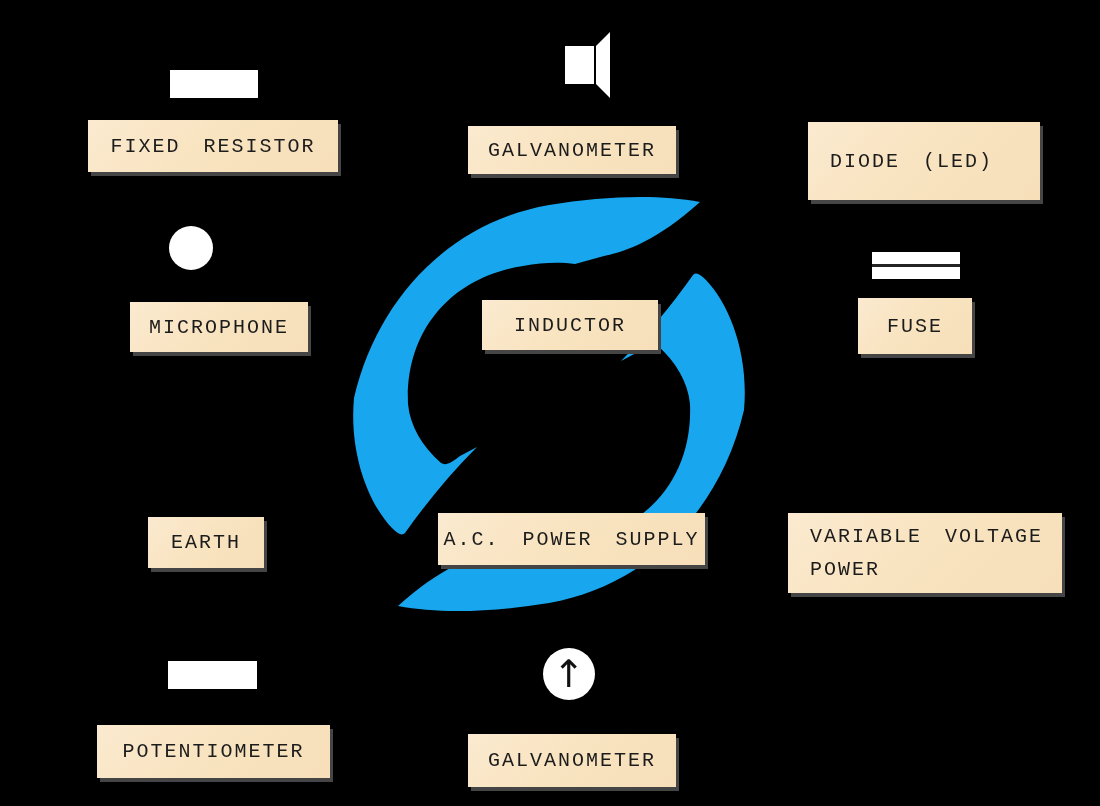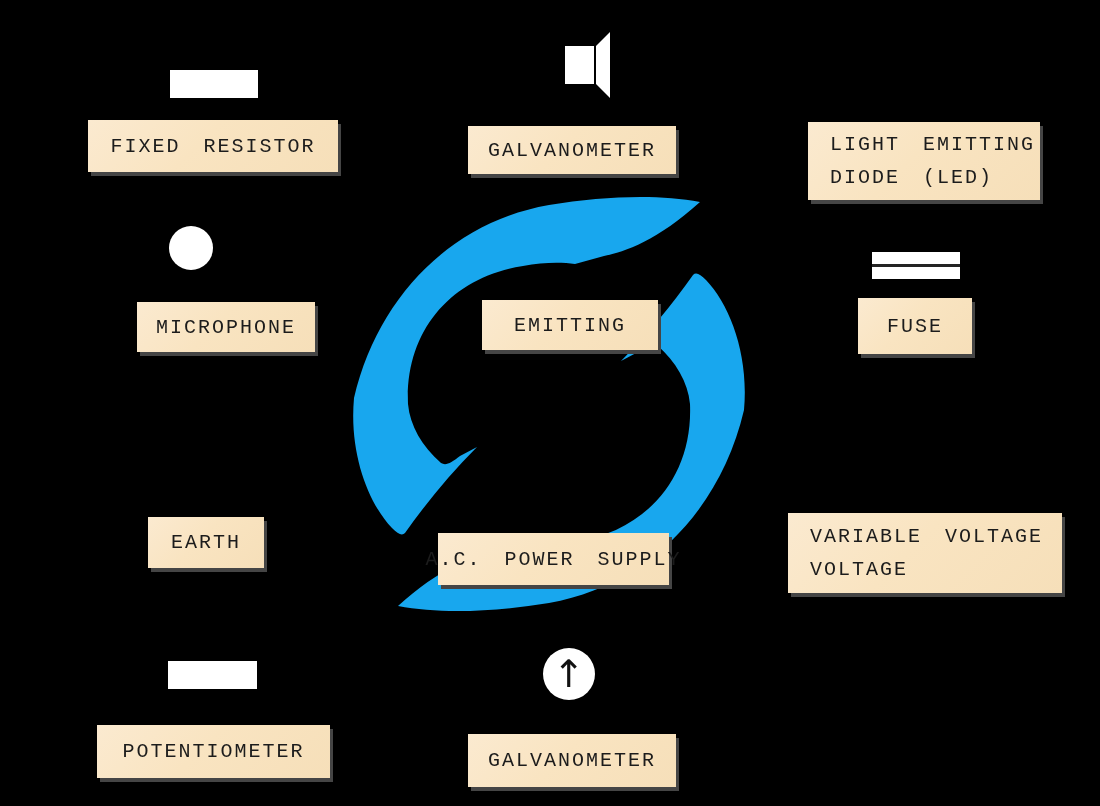--- a/index.html
+++ b/index.html
@@ -20,25 +20,25 @@
     font-family:Liberation Mono, monospace;
   }
   .label.two-line{
     flex-direction:column;align-items:flex-start;justify-content:center;
     line-height:33px;padding-left:22px;box-sizing:border-box;
   }
   
   #lbl-fixed-resistor{left:88px; top:120px; width:250px;height:52px;}
   #lbl-loudspeaker  {left:468px;top:126px;width:208px;height:48px;}
   #lbl-led          {left:808px;top:122px;width:232px;height:78px;}
-  #lbl-microphone   {left:137px;top:302px;width:178px;height:50px;}
+  #lbl-microphone   {left:130px;top:302px;width:178px;height:50px;}
   #lbl-inductor     {left:482px;top:300px;width:176px;height:50px;}
   #lbl-fuse         {left:858px;top:298px;width:114px;height:56px;}
   #lbl-earth        {left:148px;top:517px;width:116px;height:51px;}
-  #lbl-ac           {left:438px;top:533px;width:231px;height:52px;}
+  #lbl-ac           {left:438px;top:513px;width:267px;height:52px;}
   #lbl-vvs          {left:788px;top:513px;width:274px;height:80px;}
   #lbl-potentiometer{left:97px; top:725px;width:233px;height:53px;}
   #lbl-galvanometer {left:468px;top:722px;width:208px;height:53px;margin-top:12px;}
   
   .sym{position:absolute;z-index:2;background:#FFFFFF;}
   #sym-fixed-resistor{left:170px;top:70px; width:88px;height:28px;}
   #sym-potentiometer {left:168px;top:661px;width:89px;height:28px;}
   #sym-fuse          {left:872px;top:252px;width:88px;height:27px;}
   #sym-fuse .fuse-line{position:absolute;left:0;top:12px;width:100%;height:3px;background:#232323;}
   #sym-microphone{left:169px;top:226px;width:44px;height:44px;border-radius:50%;}
@@ -100,36 +100,35 @@
 
   <div class="sym" id="sym-galvanometer">
     <span>↑</span>
   </div>
 
   <div class="label" id="lbl-fixed-resistor">FIXED RESISTOR</div>
 
   <div class="label" id="lbl-loudspeaker">GALVANOMETER</div>
 
   <div class="label two-line" id="lbl-led">
-    <span>LIGHT EMITTING</span>
     <span>DIODE (LED)</span>
   </div>
 
   <div class="label" id="lbl-microphone">MICROPHONE</div>
 
-  <div class="label" id="lbl-inductor">EMITTING</div>
+  <div class="label" id="lbl-inductor">INDUCTOR</div>
 
   <div class="label" id="lbl-fuse">FUSE</div>
 
   <div class="label" id="lbl-earth">EARTH</div>
 
   <div class="label" id="lbl-ac">A.C. POWER SUPPLY</div>
 
   <div class="label two-line" id="lbl-vvs">
     <span>VARIABLE VOLTAGE</span>
-    <span>VOLTAGE</span>
+    <span>POWER</span>
   </div>
 
   <div class="label" id="lbl-potentiometer">POTENTIOMETER</div>
 
   <div class="label" id="lbl-galvanometer">GALVANOMETER</div>
 
 </div>
 
 </body></html>

